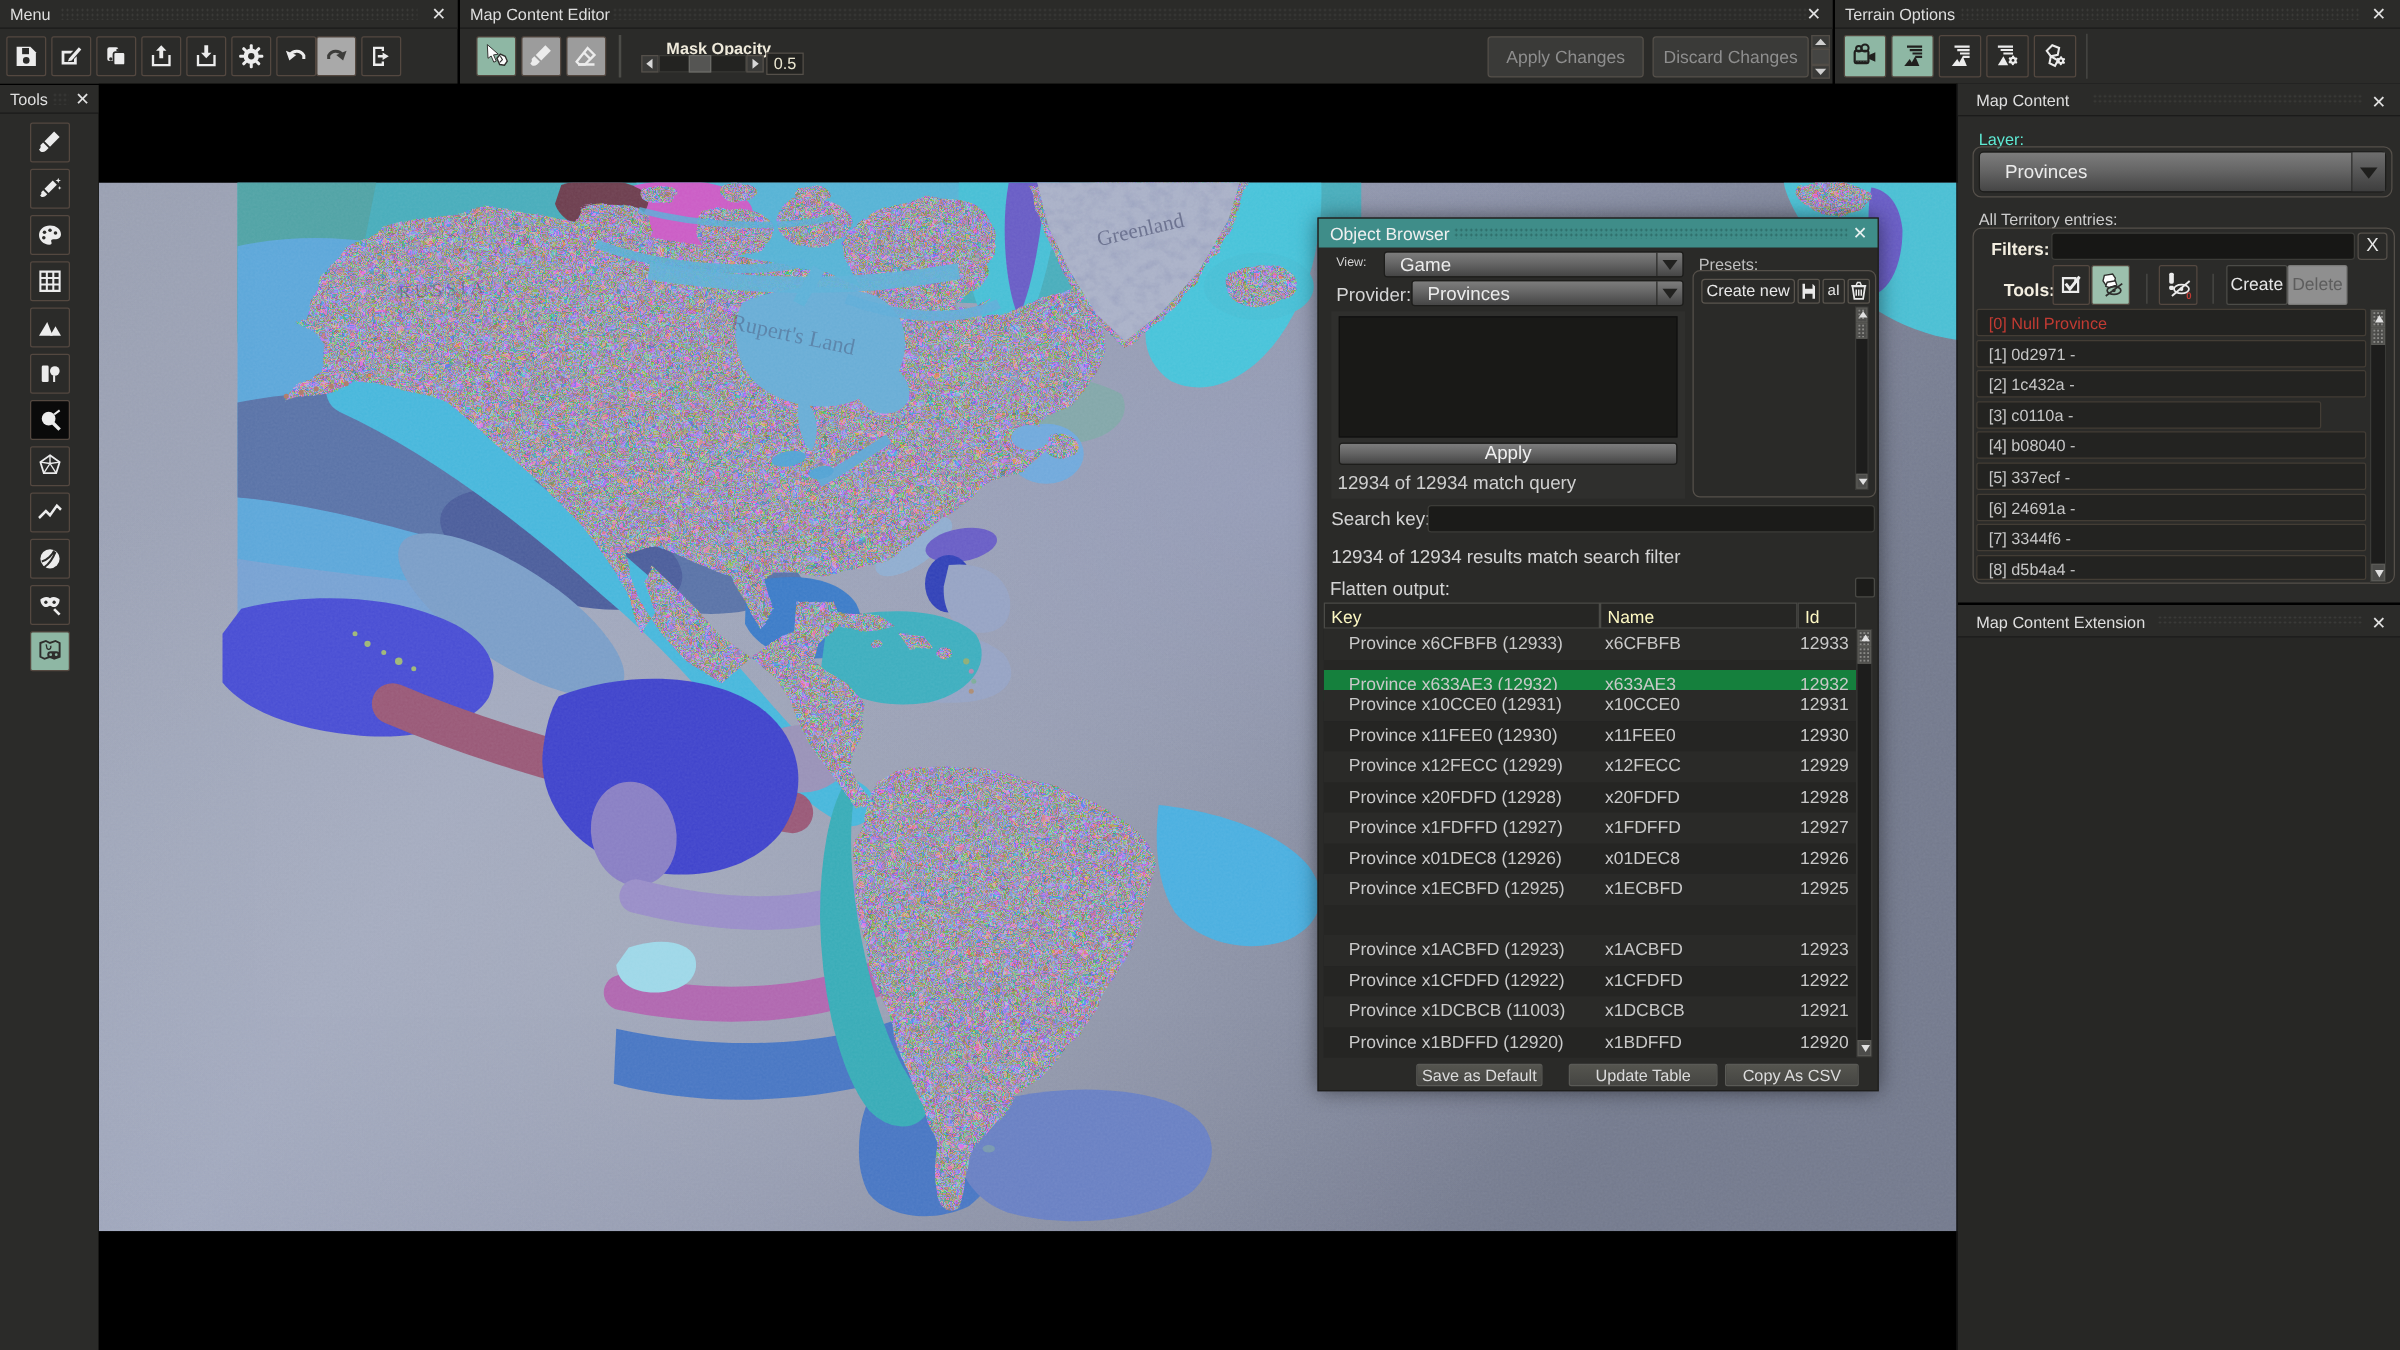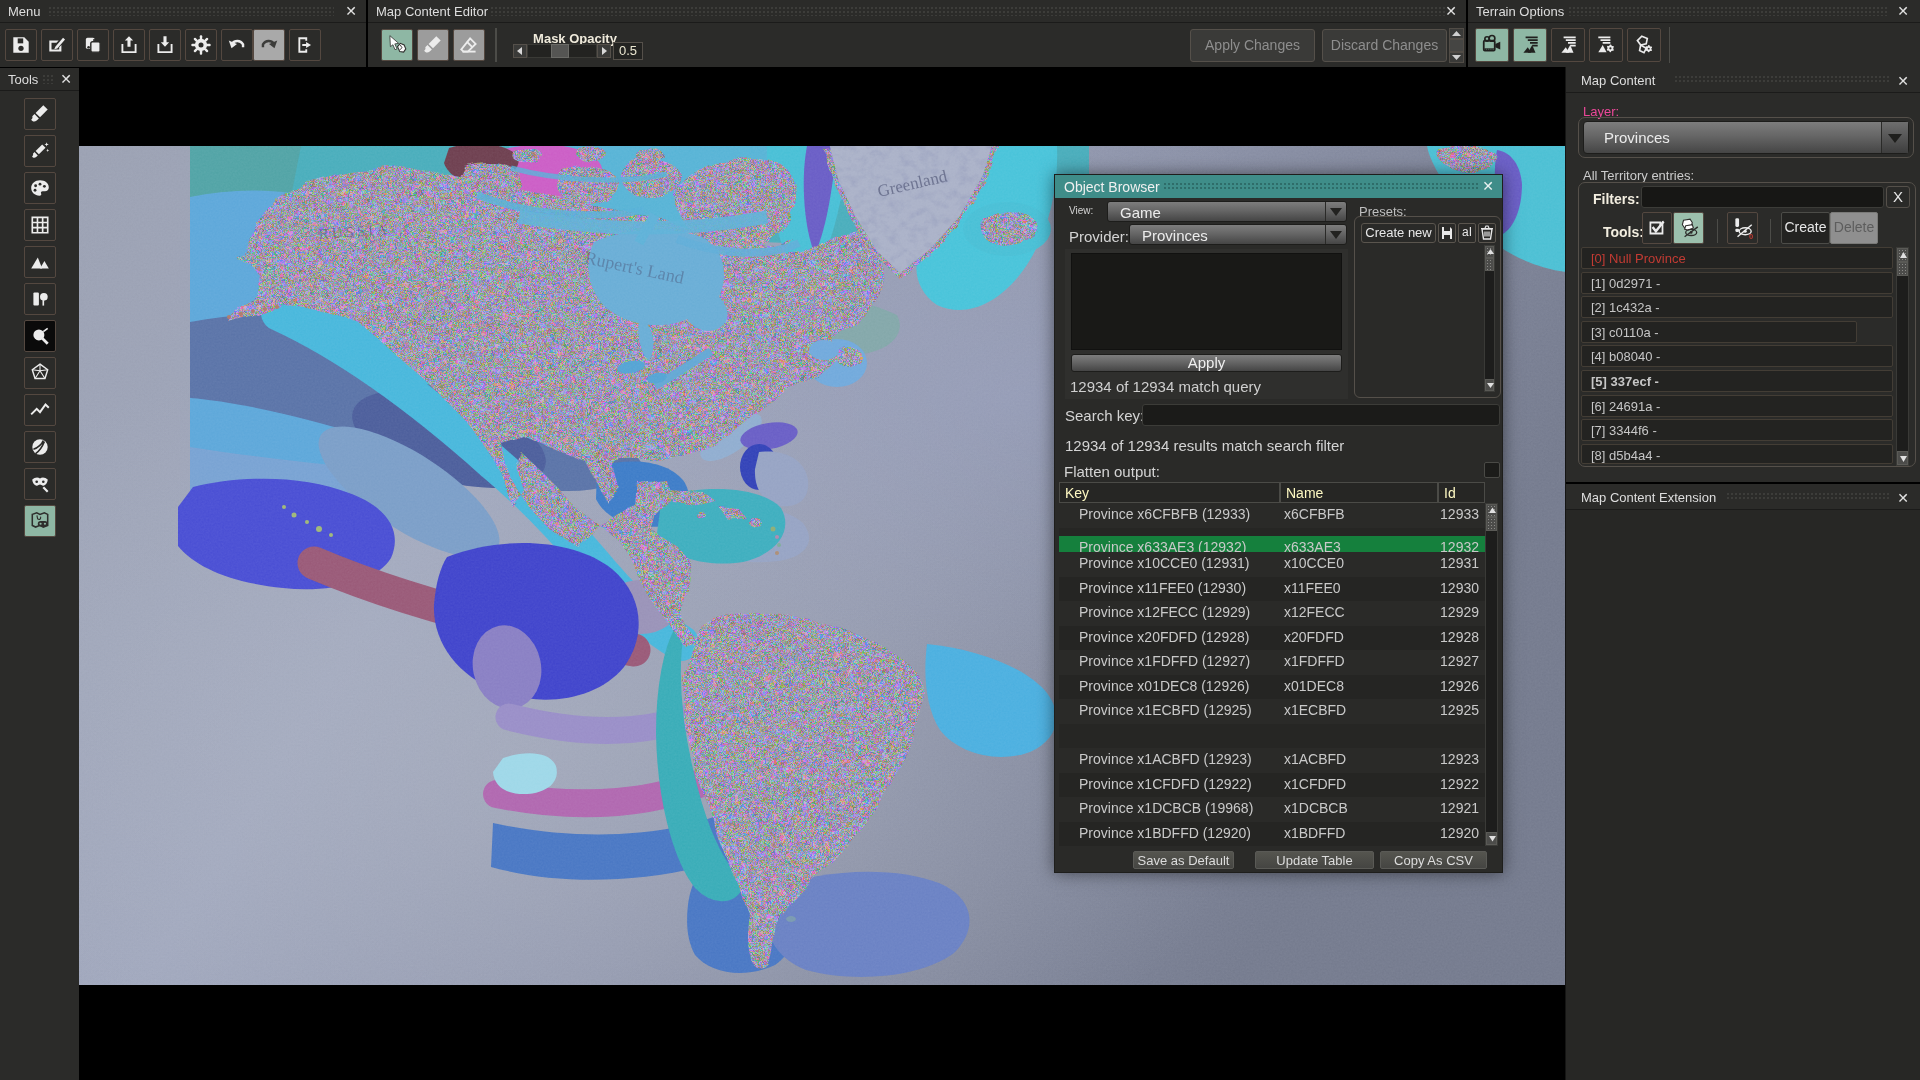--- a/index.html
+++ b/index.html
@@ -495,21 +495,21 @@
 </g>
 </svg>
 </div>
 
 <div class="panel" id="mcP" style="left:1566px;top:67px;width:354px;height:415px">
  <div class="tbar" style="height:26px">
       <span class="tx" style="left:15px;top:6px">Map Content</span>
       <span class="dots" style="left:108px;right:30px;top:8px;bottom:8px"></span>
       <span class="xb" style="right:8px;top:5px">✕</span>
     </div>
- <div class="lab" style="left:17px;top:37px;font-size:13px;color:#ec4899">Layer:</div>
+ <div class="lab" style="left:17px;top:37px;font-size:13px;color:#5eead4">Layer:</div>
  <div class="gbox" style="left:12px;top:50px;width:336px;height:41px"></div>
  <div class="grad" style="position:absolute;left:17px;top:54px;width:326px;height:33px;border-radius:4px;border:1px solid #1d1d1b;box-sizing:border-box">
    <span style="position:absolute;left:20px;top:7px;font-size:15px;color:#ececec">Provinces</span>
    <span style="position:absolute;right:0;top:0;bottom:0;width:26px;border-left:1px solid #2a2a28;background:linear-gradient(#6e6e6e,#3e3e3e)"></span>
    <span style="position:absolute;right:6px;top:12px;width:0;height:0;border-left:7px solid transparent;border-right:7px solid transparent;border-top:9px solid #1f1f1d"></span>
  </div>
  <div class="lab" style="left:17px;top:101px;font-size:13px;color:#cccccc">All Territory entries:</div>
  <div class="gbox" style="left:12px;top:115px;width:338px;height:285px"></div>
 <div class="lab" style="left:27px;top:124px;font-size:14px;font-weight:bold;color:#f3eee0">Filters:</div>
     <div class="inp" style="left:75px;top:119px;width:243px;height:22px"></div>
@@ -542,21 +542,21 @@
       </svg>
     </div>
     <div class="vsep" style="left:204px;top:152px;height:24px"></div>
     <div style="position:absolute;left:215px;top:145px;width:49px;height:32px;background:#232321;border:1px solid #4c4c48;border-radius:2px;box-sizing:border-box;color:#e6e6e6;font-size:14px;text-align:center;line-height:29px">Create</div>
     <div style="position:absolute;left:264px;top:145px;width:48px;height:32px;background:#8f8f8f;border:1px solid #7a7a78;border-radius:2px;box-sizing:border-box;color:#5d5d5d;font-size:14px;text-align:center;line-height:29px">Delete</div>
     <div class="row" style="left:15px;top:180px;width:312px;height:22px;color:#c23b33;">[0] Null Province</div>
     <div class="row" style="left:15px;top:204.6px;width:312px;height:22px;">[1] 0d2971 -</div>
     <div class="row" style="left:15px;top:229.2px;width:312px;height:22px;">[2] 1c432a -</div>
     <div class="row" style="left:15px;top:253.8px;width:276px;height:22px;">[3] c0110a -</div>
     <div class="row" style="left:15px;top:278.4px;width:312px;height:22px;">[4] b08040 -</div>
-    <div class="row" style="left:15px;top:303px;width:312px;height:22px;font-weight:bold;">[5] 337ecf -</div>
+    <div class="row" style="left:15px;top:303px;width:312px;height:22px;">[5] 337ecf -</div>
     <div class="row" style="left:15px;top:327.6px;width:312px;height:22px;">[6] 24691a -</div>
     <div class="row" style="left:15px;top:352.20000000000005px;width:312px;height:22px;">[7] 3344f6 -</div>
     <div class="row" style="left:15px;top:376.8px;width:312px;height:20px;">[8] d5b4a4 -</div>
     <div class="sb" style="left:330px;top:180px;width:13px;height:219px;background:#1d1d1c">
       <div class="sbb dotfill" style="top:0;height:14px">
         <svg width="11" height="12">
           <path d="M2,9 L5.5,3 L9,9z" fill="#e0e0e0"></path>
         </svg>
       </div>
       <div class="sbb dotfill" style="top:14px;height:14px"></div>
@@ -687,21 +687,21 @@
         <span class="tc" style="left:20px">Province x1ACBFD (12923)</span>
         <span class="tc" style="left:225px">x1ACBFD</span>
         <span class="tc" style="right:6px">12923</span>
       </div>
       <div class="trow" style="top:269.5px;background:#252523">
         <span class="tc" style="left:20px">Province x1CFDFD (12922)</span>
         <span class="tc" style="left:225px">x1CFDFD</span>
         <span class="tc" style="right:6px">12922</span>
       </div>
       <div class="trow" style="top:294px;background:#2a2a28">
-        <span class="tc" style="left:20px">Province x1DCBCB (19968)</span>
+        <span class="tc" style="left:20px">Province x1DCBCB (11003)</span>
         <span class="tc" style="left:225px">x1DCBCB</span>
         <span class="tc" style="right:6px">12921</span>
       </div>
       <div class="trow" style="top:318.5px;background:#252523">
         <span class="tc" style="left:20px">Province x1BDFFD (12920)</span>
         <span class="tc" style="left:225px">x1BDFFD</span>
         <span class="tc" style="right:6px">12920</span>
       </div>
     </div>
  <div class="sb" style="left:430px;top:328px;width:13px;height:343px;background:#1d1d1c">

